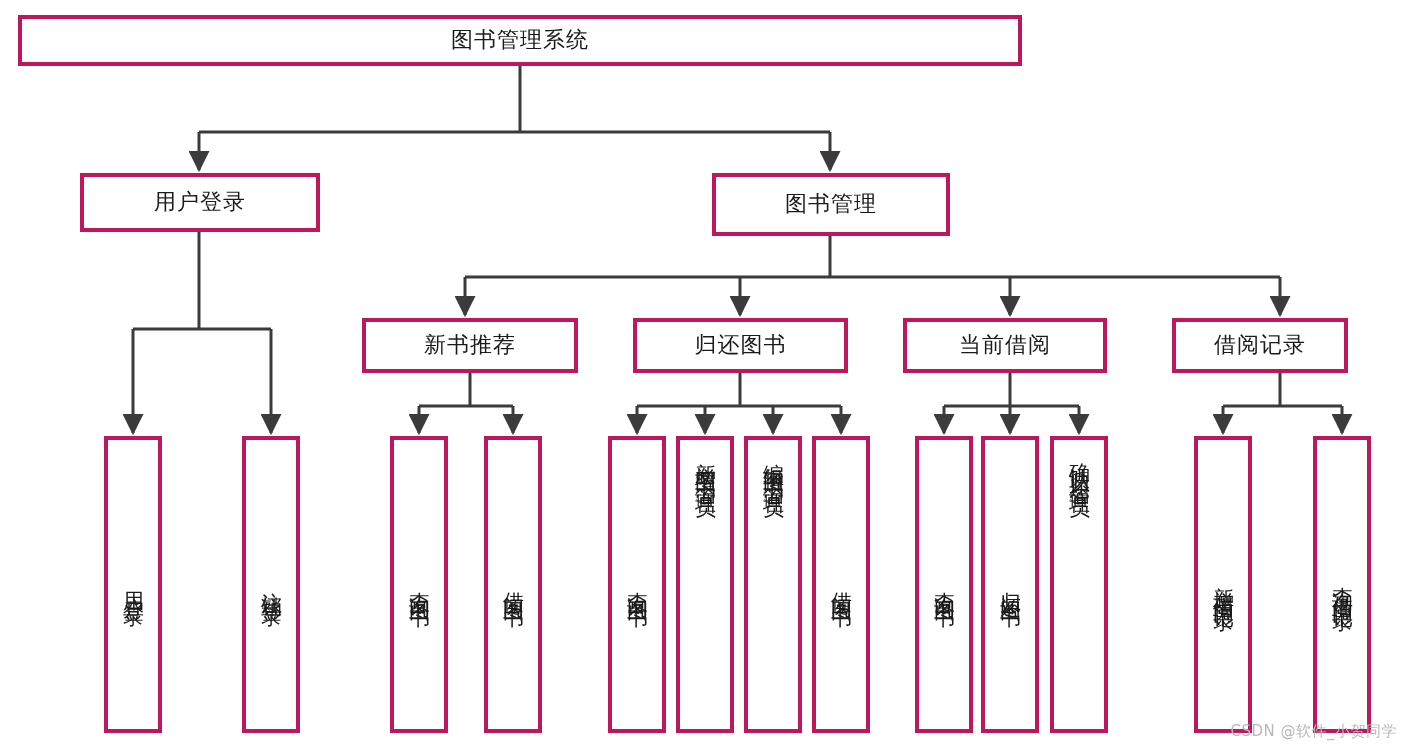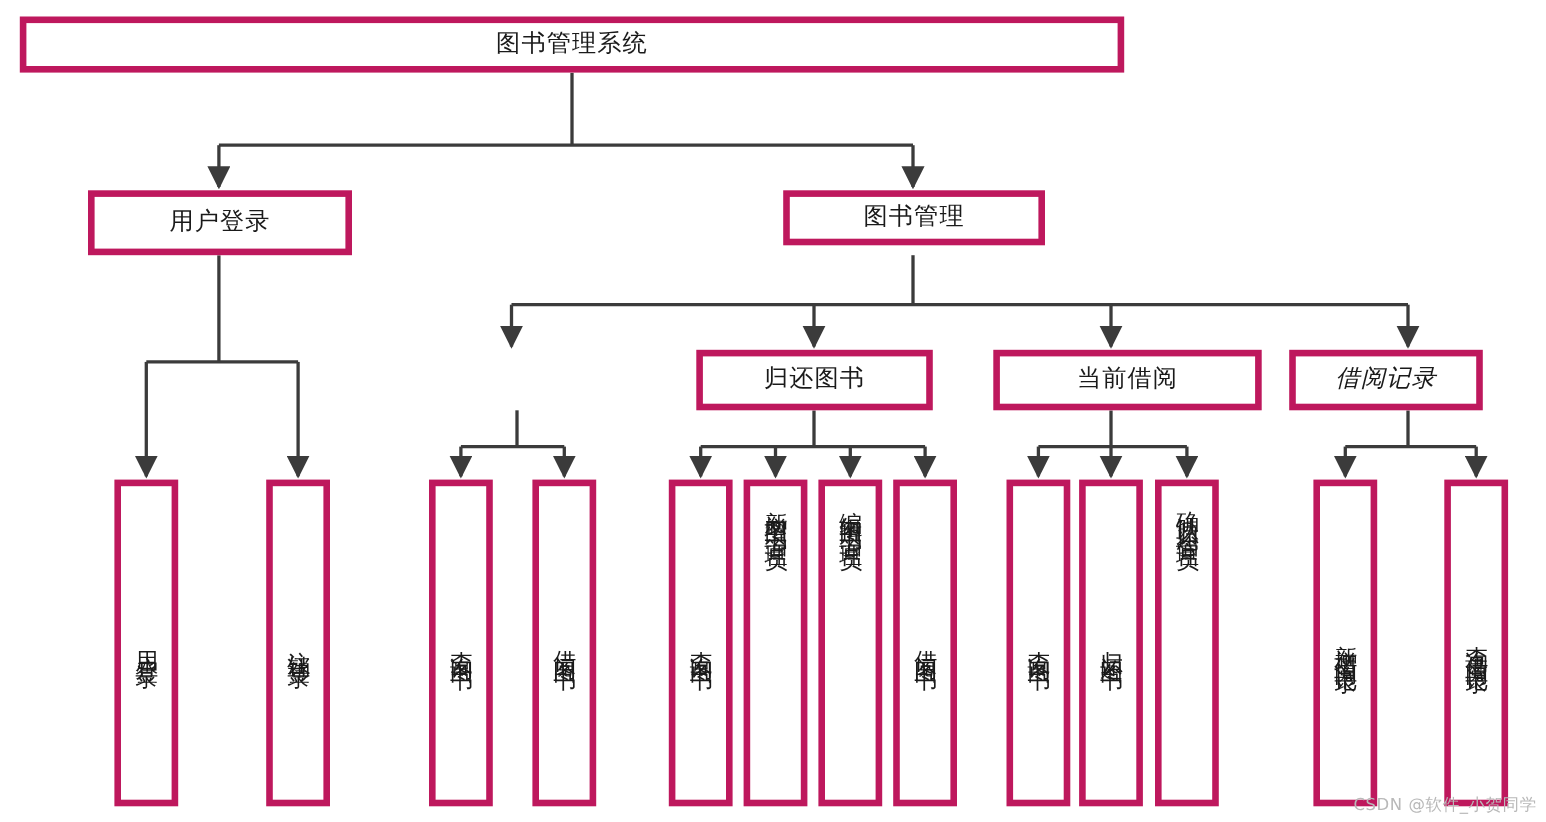--- a/index.html
+++ b/index.html
@@ -22,21 +22,21 @@
     position: absolute;
     left: 0;
     top: 0;
     width: 1405px;
     height: 747px;
     pointer-events: none;
   }
   .node {
     position: absolute;
     box-sizing: border-box;
-    border: 6px solid #be185d;
+    border: 4px solid #be185d;
     background: #ffffff;
     display: flex;
     align-items: center;
     justify-content: center;
     color: #1a1a1a;
   }
   .node.horiz {
     font-size: 22px;
     letter-spacing: 1px;
     line-height: 1.2;
@@ -137,31 +137,34 @@
     </g>
   </svg>
 
   <div class="node root horiz" style="left:18px; top:15px; width:1004px; height:51px;">
     <span>图书管理系统</span>
   </div>
 
   <div class="node horiz" style="left:80px; top:173px; width:240px; height:59px;">
     <span>用户登录</span>
   </div>
-  <div class="node horiz" style="left:712px; top:173px; width:238px; height:50px;">
+  <div class="node horiz" style="left:712px; top:173px; width:238px; height:63px;">
     <span>图书管理</span>
   </div>
 
+  <div class="node horiz" style="left:362px; top:318px; width:216px; height:55px;">
+    <span>新书推荐</span>
+  </div>
   <div class="node horiz" style="left:633px; top:318px; width:215px; height:55px;">
     <span>归还图书</span>
   </div>
-  <div class="node horiz" style="left:903px; top:318px; width:244px; height:55px;">
+  <div class="node horiz" style="left:903px; top:318px; width:204px; height:55px;">
     <span>当前借阅</span>
   </div>
-  <div class="node horiz" style="left:1172px; top:318px; width:176px; height:55px;font-style:italic;">
+  <div class="node horiz" style="left:1172px; top:318px; width:176px; height:55px;">
     <span>借阅记录</span>
   </div>
 
   <div class="node leaf center-v" style="left:104px; top:436px; width:58px; height:297px;">
     <span class="leaf-text">用户登录</span>
   </div>
   <div class="node leaf center-v" style="left:242px; top:436px; width:58px; height:297px;">
     <span class="leaf-text">注销登录</span>
   </div>
 

